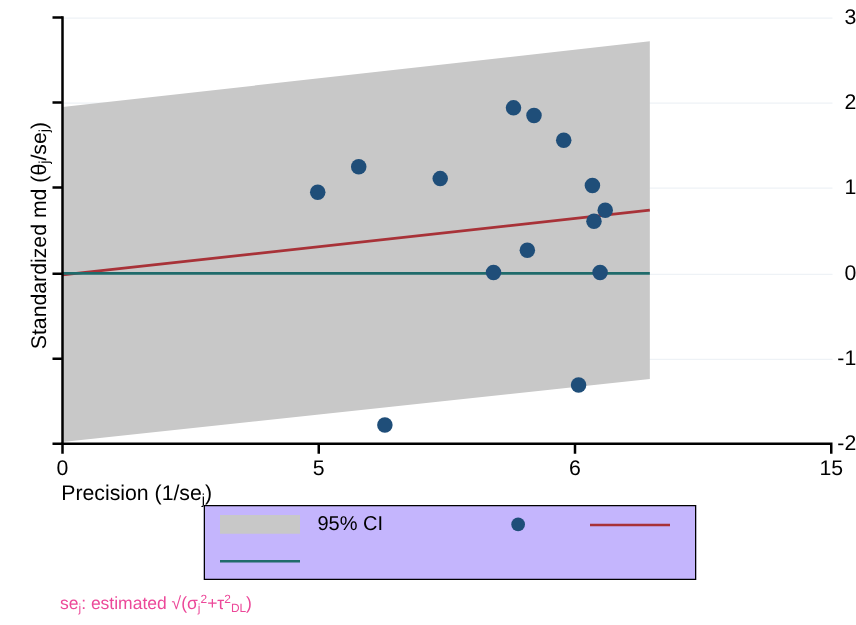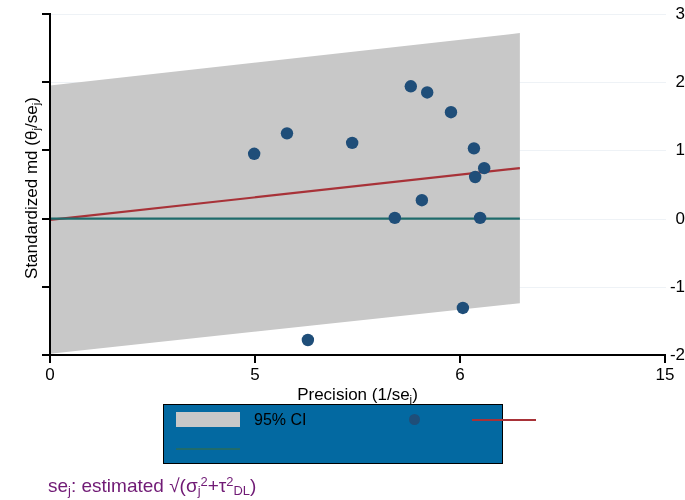--- a/index.html
+++ b/index.html
@@ -17,47 +17,47 @@
   .xtick{top:356px;width:2px;height:7px;}
 
   .ytick-label{position:absolute;right:0;width:36px;text-align:right;
      font-size:17px;line-height:17px;color:#000;}
   .xtick-label{position:absolute;top:366px;width:60px;margin-left:-30px;
      text-align:center;font-size:17px;line-height:18px;color:#000;}
 
   .gridline{position:absolute;left:51px;width:615px;height:1px;background:#eef2f6;}
 
   
-  #x-title{position:absolute;left:49px;top:385px;width:617px;text-align:center;
+  #x-title{position:absolute;left:49px;top:385px;width:617px;
      font-size:17px;color:#000;}
   #y-title{position:absolute;left:-118px;top:178px;width:300px;text-align:center;
      font-size:17px;color:#000;transform:rotate(-90deg);transform-origin:center center;}
   sub{font-size:0.68em;vertical-align:-0.25em;}
   sup{font-size:0.68em;vertical-align:0.45em;}
 
   
   #ci-band{position:absolute;left:0;top:0;width:615px;height:341px;overflow:visible;}
   #ci-band polygon{fill:#c8c8c8;}
   .svg-overlay{position:absolute;left:0;top:0;width:615px;height:341px;overflow:visible;}
   .point{fill:#1f4e79;}
 
   
-  #legend{position:absolute;left:163px;top:404px;width:340px;height:60px;
-     border:1px solid #000;background:#0369a1;box-sizing:border-box;}
+  #legend{position:absolute;left:163px;top:404px;width:394px;height:60px;
+     border:1px solid #000;background:#c4b5fd;box-sizing:border-box;}
   .legend-grid{display:grid;grid-template-columns:88px 118px 88px 92px;
      grid-template-rows:29px 29px;align-items:center;height:100%;}
   .legend-key{display:flex;align-items:center;justify-content:center;height:100%;}
   .legend-label{font-size:16px;color:#000;padding-left:2px;}
   .key-swatch{width:64px;height:15px;background:#c8c8c8;}
   .key-line-red{width:64px;height:2px;background:#a83238;}
   .key-line-teal{width:64px;height:2px;background:#1f6b6b;}
   .key-dot{width:11px;height:11px;border-radius:50%;background:#1f4e79;}
 
   
-  #footnote{position:absolute;left:48px;top:474px;font-size:19px;color:#701a75;}
+  #footnote{position:absolute;left:48px;top:474px;font-size:14px;color:#ec4899;}
 </style>
 </head>
 <body>
 
 <div id="root">
 
   <div id="gridlines">
       <div class="gridline" style="top: 286.8px;"></div>
       <div class="gridline" style="top: 218.6px;"></div>
       <div class="gridline" style="top: 150.4px;"></div>

